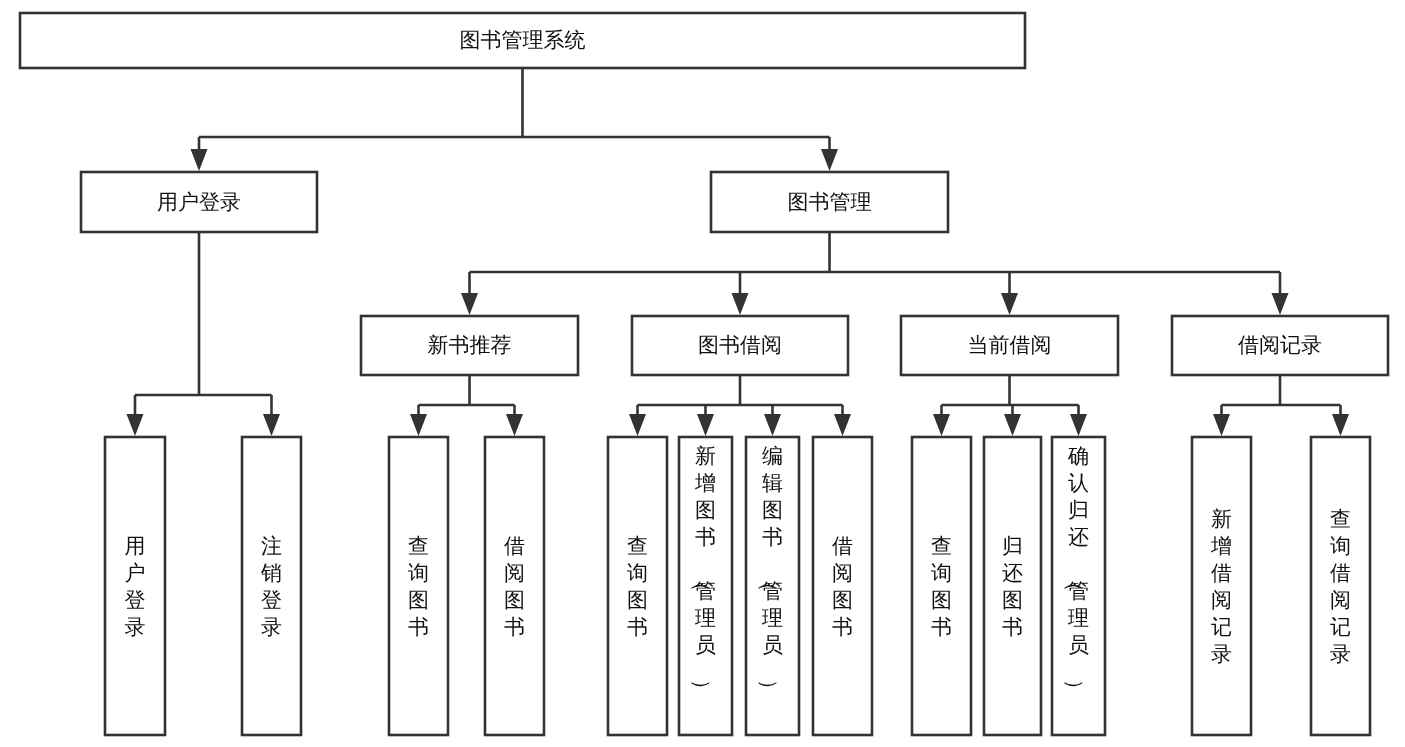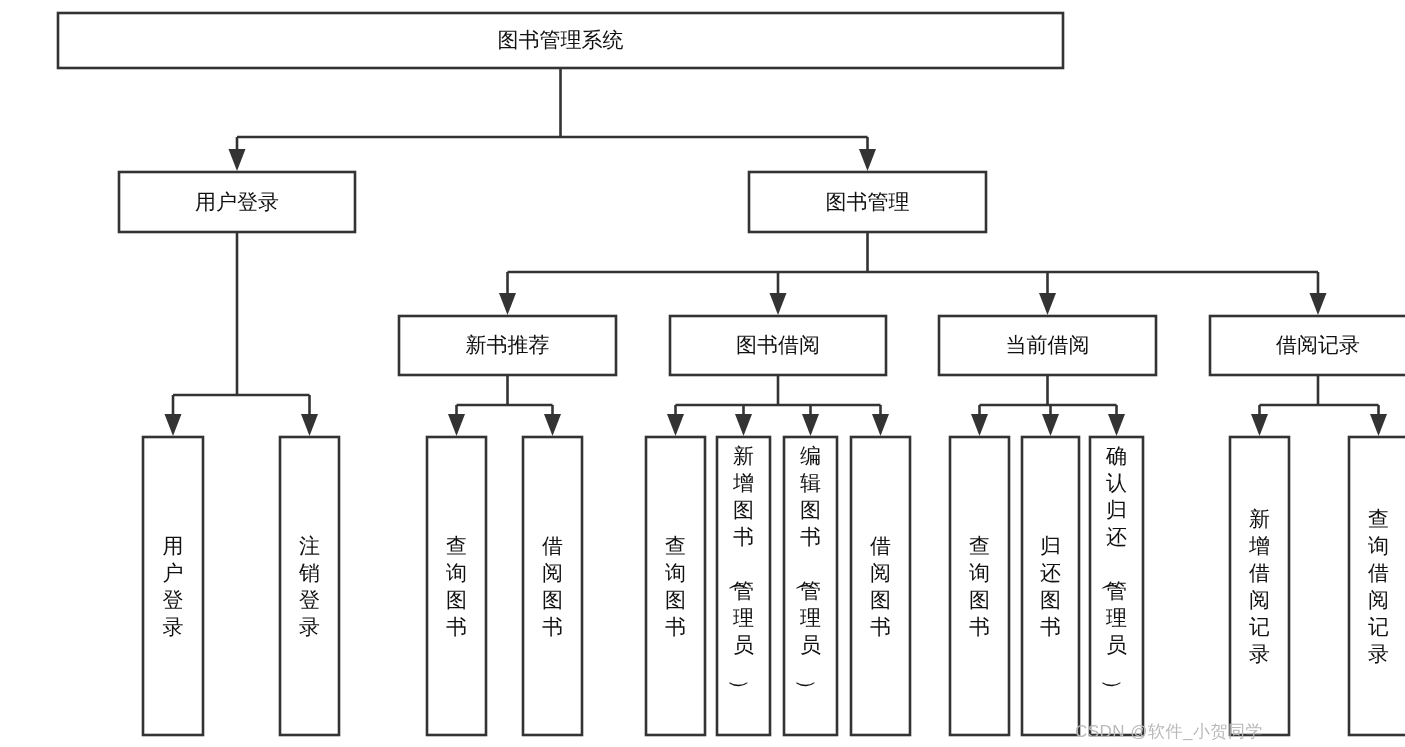--- a/index.html
+++ b/index.html
@@ -12,21 +12,20 @@
     height: 747px;
     font-family: "Liberation Sans", sans-serif;
     overflow: hidden;
     position: relative;
   }
   #diagram-root {
     position: absolute;
     left: 0; top: 0;
     width: 1233px;
     height: 747px;
-    margin-left: 38px;
   }
   svg.diagram {
     display: block;
     width: 1405px;
     height: 747px;
   }
   .node-rect {
     fill: #ffffff;
     stroke: #333333;
     stroke-width: 2.6;
@@ -214,14 +213,13 @@
         <g>
           <rect class="node-rect" x="1192" y="437" width="59" height="298"></rect>
           <text class="node-label-v" x="1221.5" y="526"><tspan x="1221.5" dy="0">新</tspan><tspan x="1221.5" dy="27">增</tspan><tspan x="1221.5" dy="27">借</tspan><tspan x="1221.5" dy="27">阅</tspan><tspan x="1221.5" dy="27">记</tspan><tspan x="1221.5" dy="27">录</tspan></text>
         </g>
         <g>
           <rect class="node-rect" x="1311" y="437" width="59" height="298"></rect>
           <text class="node-label-v" x="1340.5" y="526"><tspan x="1340.5" dy="0">查</tspan><tspan x="1340.5" dy="27">询</tspan><tspan x="1340.5" dy="27">借</tspan><tspan x="1340.5" dy="27">阅</tspan><tspan x="1340.5" dy="27">记</tspan><tspan x="1340.5" dy="27">录</tspan></text>
         </g>
       </g>
   </svg>
-  <div class="watermark">CSDN @软件_小贺同学</div>
 </div>
 
 </body></html>

